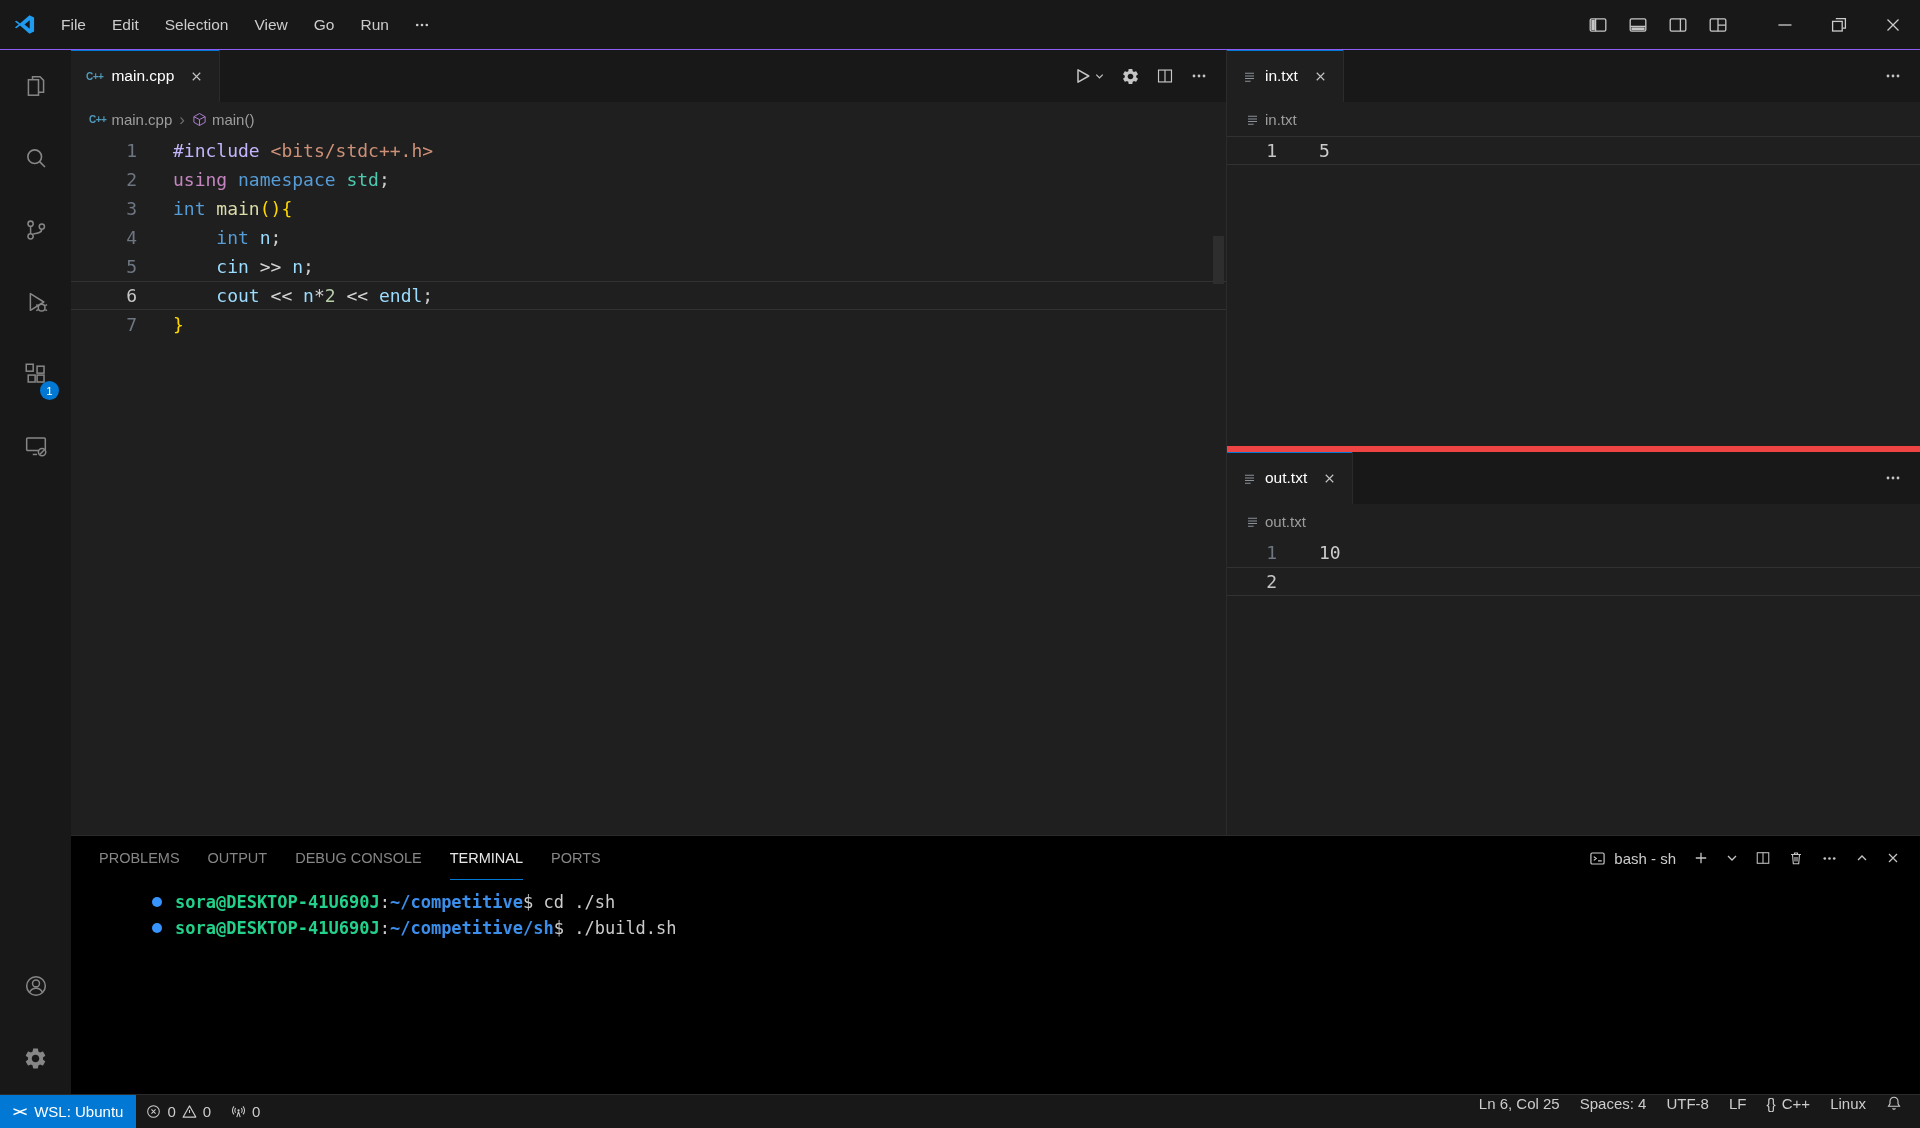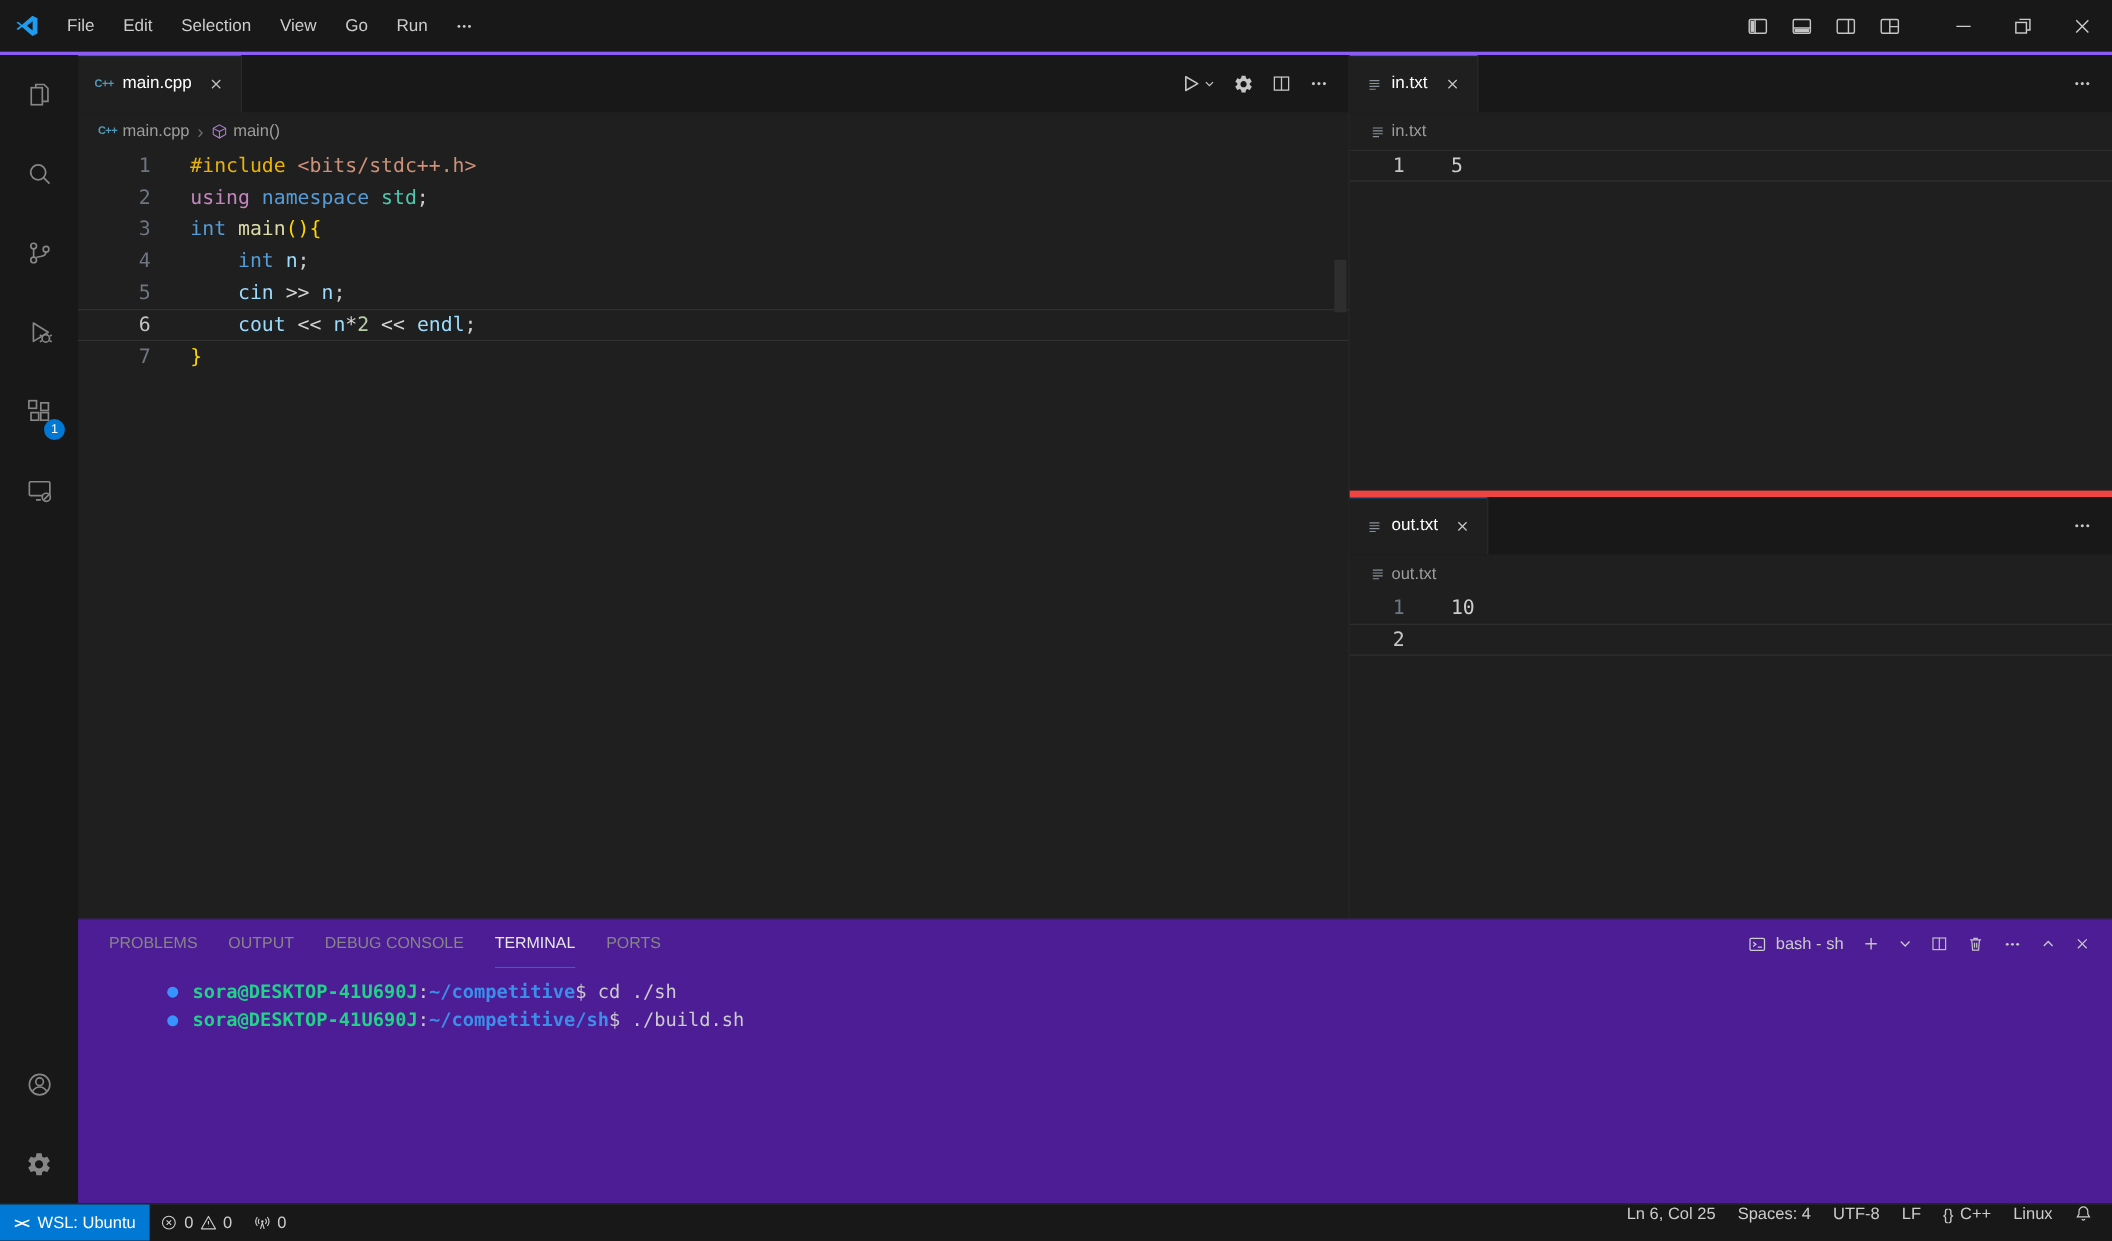--- a/index.html
+++ b/index.html
@@ -4,21 +4,21 @@
 <style>
   *{margin:0;padding:0;box-sizing:border-box}
   html,body{width:1920px;height:1128px;overflow:hidden;background:#1f1f1f;
     font-family:"Liberation Sans",sans-serif;color:#cccccc;font-size:15px}
   svg{display:block}
   .icon{display:flex;align-items:center;justify-content:center}
 
   .window{width:1920px;height:1128px;display:flex;flex-direction:column}
 
   
-  .titlebar{height:50px;flex:none;background:#181818;display:flex;align-items:center;position:relative;border-bottom:3px solid #8b5cf6}
+  .titlebar{height:50px;flex:none;background:#181818;display:flex;align-items:center;position:relative;border-bottom:1px solid #8b5cf6}
   .logo-wrap{width:48px;display:flex;justify-content:center}
   .menubar{display:flex;align-items:center;height:100%}
   .menu-item{padding:0 13px;height:100%;display:flex;align-items:center;font-size:15.5px;color:#cccccc;cursor:default}
   .menu-more{padding:0 12px;color:#cccccc}
   .titlebar-center{position:absolute;left:50%;top:0;height:100%;transform:translateX(-50%);display:flex;align-items:center;gap:9px}
   .nav-btn{width:36px;height:36px;display:flex;align-items:center;justify-content:center;color:#cfcfcf}
   .nav-btn.fwd{color:#767676}
   .command-center{width:732px;height:32px;background:#242424;border:1px solid #313131;border-radius:6px;
     display:flex;align-items:center;justify-content:center;gap:8px;color:#989898;font-size:15px}
   .win-controls{margin-left:auto;display:flex;align-items:center;height:100%}
@@ -58,21 +58,21 @@
   .code-row{display:flex;height:29px;line-height:29px;white-space:pre}
   .code-row.active{border-top:1px solid #323232;border-bottom:1px solid #323232;line-height:27px}
   .gutter{width:66px;flex:none;text-align:right;color:#6e7681}
   .code-text{padding-left:36px;color:#cccccc}
   .code-row.active .gutter{color:#c6c6c6}
   .code-area.small .gutter{width:50px}
   .code-area.small .code-text{padding-left:42px}
   .ov-thumb{position:absolute;right:2px;top:100px;width:11px;height:48px;background:#2e2e2e}
 
   
-  .panel{height:259px;flex:none;background:#4c1d95;border-top:1px solid #2b2b2b;display:flex;flex-direction:column}
+  .panel{height:259px;flex:none;background:#000000;border-top:1px solid #2b2b2b;display:flex;flex-direction:column}
   .panel-header{height:44px;flex:none;display:flex;align-items:center;padding:0 20px 0 28px}
   .panel-tab{font-size:14.5px;color:#868686;margin-right:28px;height:100%;display:flex;align-items:center;border-bottom:1px solid transparent}
   .panel-tab.active{color:#e7e7e7;border-bottom-color:#0078d4}
   .panel-actions{margin-left:auto;display:flex;align-items:center;gap:17px;color:#c5c5c5}
   .term-title{display:flex;align-items:flex-end;gap:8px;font-size:15px;color:#cccccc}
 
   .terminal{flex:1;padding-top:9px;font-family:"DejaVu Sans Mono",monospace;font-size:17px;overflow:hidden}
   .term-row{position:relative;height:26px;line-height:26px;padding-left:104px;white-space:pre;color:#cccccc}
   .term-deco{position:absolute;left:81px;top:8px;width:10px;height:10px;border-radius:50%}
   .term-deco.filled{background:#3794ff}
@@ -277,21 +277,21 @@
                 <svg width="15" height="15" viewBox="0 0 16 16" fill="none" stroke="#b180d7" stroke-width="1">
                     <path d="M8 1.6 14 5v6L8 14.4 2 11V5l6-3.4z"></path>
                     <path d="M8 8 2 5M8 8l6-3M8 8v6.4"></path>
                   </svg>
               </span>
               <span>main()</span>
             </span>
           </div>
           <div class="code-area">
             <div>
-                <div class="code-row"><div class="gutter">1</div><div class="code-text"><span style="color: #eab308;">#include </span><span style="color: rgb(206, 145, 120);">&lt;bits/stdc++.h&gt;</span></div></div>
+                <div class="code-row"><div class="gutter">1</div><div class="code-text"><span style="color: #c4b5fd;">#include </span><span style="color: rgb(206, 145, 120);">&lt;bits/stdc++.h&gt;</span></div></div>
                 <div class="code-row"><div class="gutter">2</div><div class="code-text"><span style="color: rgb(197, 134, 192);">using</span><span> </span><span style="color: rgb(86, 156, 214);">namespace</span><span> </span><span style="color: rgb(78, 201, 176);">std</span><span>;</span></div></div>
                 <div class="code-row"><div class="gutter">3</div><div class="code-text"><span style="color: rgb(86, 156, 214);">int</span><span> </span><span style="color: rgb(220, 220, 170);">main</span><span style="color: rgb(255, 215, 0);">(){</span></div></div>
                 <div class="code-row"><div class="gutter">4</div><div class="code-text"><span>    </span><span style="color: rgb(86, 156, 214);">int</span><span> </span><span style="color: rgb(156, 220, 254);">n</span><span>;</span></div></div>
                 <div class="code-row"><div class="gutter">5</div><div class="code-text"><span>    </span><span style="color: rgb(156, 220, 254);">cin</span><span> </span><span style="color: rgb(212, 212, 212);">&gt;&gt;</span><span> </span><span style="color: rgb(156, 220, 254);">n</span><span>;</span></div></div>
                 <div class="code-row active"><div class="gutter">6</div><div class="code-text"><span>    </span><span style="color: rgb(156, 220, 254);">cout</span><span> </span><span style="color: rgb(212, 212, 212);">&lt;&lt;</span><span> </span><span style="color: rgb(156, 220, 254);">n</span><span style="color: rgb(212, 212, 212);">*</span><span style="color: rgb(181, 206, 168);">2</span><span> </span><span style="color: rgb(212, 212, 212);">&lt;&lt;</span><span> </span><span style="color: rgb(156, 220, 254);">endl</span><span>;</span></div></div>
                 <div class="code-row"><div class="gutter">7</div><div class="code-text"><span style="color: rgb(255, 215, 0);">}</span></div></div>
               </div>
             <div class="ov-thumb"></div>
           </div>
         </div>

